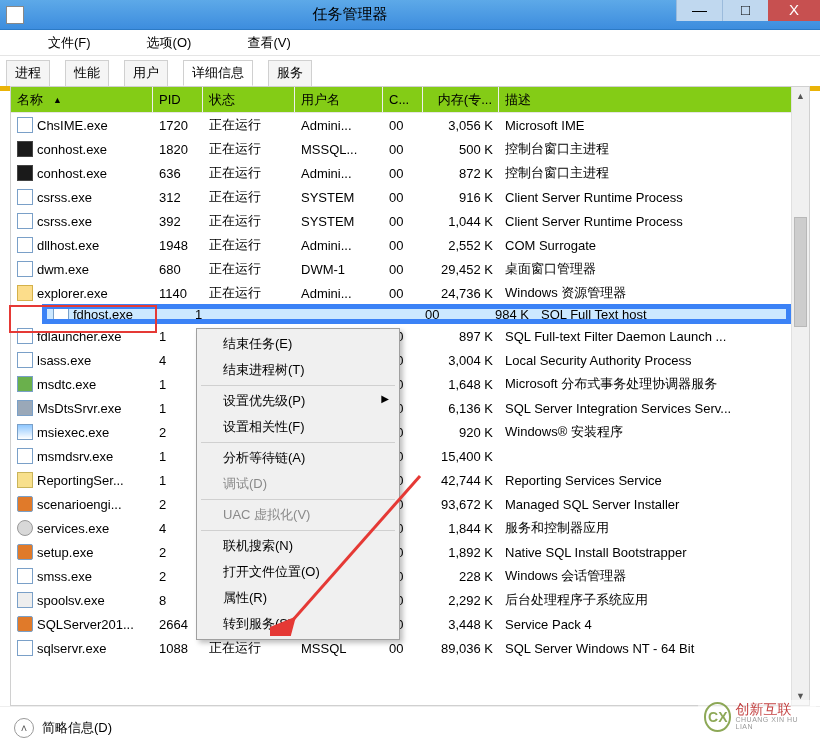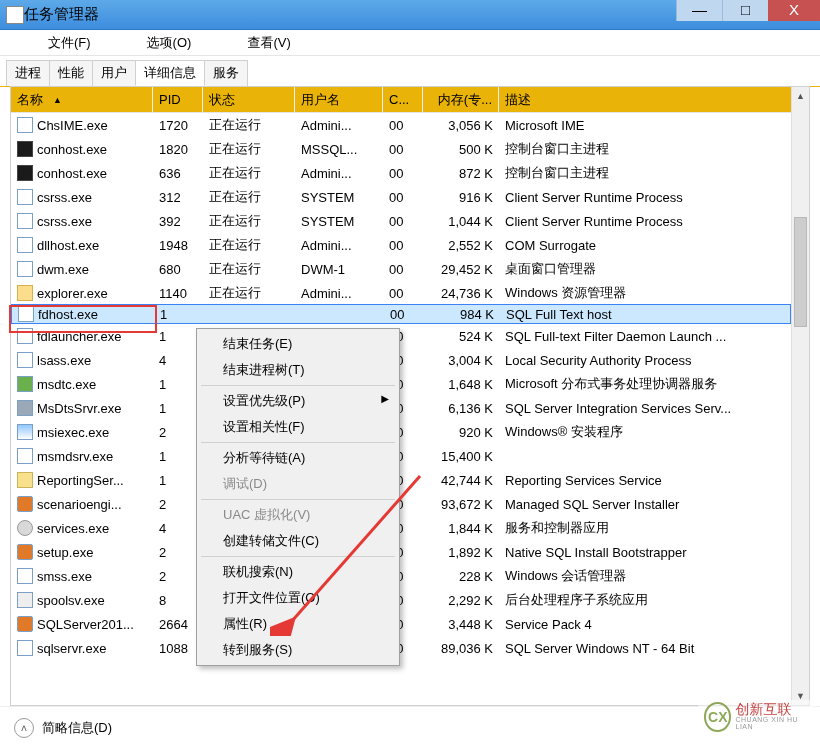--- a/index.html
+++ b/index.html
@@ -1,43 +1,43 @@
 <!DOCTYPE html>
 <html><head>
 <meta charset="utf-8">
 <style>
 * { margin: 0; padding: 0; box-sizing: border-box; font-family: "Microsoft YaHei", "Segoe UI", sans-serif; font-size: 13px; }
 body { background: #fff; width: 820px; height: 748px; position: relative; overflow: hidden; }
 .titlebar { height: 30px; background: linear-gradient(to bottom, #5da9e8, #3d8dde); display: flex; align-items: center; position: relative; border-bottom: 1px solid #2c7ac5; }
-.titlebar-title { flex: 1; text-align: left; color: #000; font-size: 15px; }
+.titlebar-title { flex: 1; text-align: center; color: #000; font-size: 15px; }
 .title-icon { width: 18px; height: 18px; margin-left: 6px; display:inline-block; background:#fff; border:1px solid #888; }
 .win-controls { display: flex; height: 100%; }
 .win-btn { width: 46px; height: 24px; display: flex; align-items: center; justify-content: center; color: #000; font-size: 15px; margin-top:-3px;}
 .win-btn.close { background: #c75050; color: #fff; width: 52px;}
 .win-btn.minmax { background: #c0d8ef; border-left:1px solid #9bbbdc; }
 .menubar { height: 26px; display: flex; align-items: center; padding: 0 6px; gap: 8px; border-bottom: 1px solid #e5e5e5; background:#fff; }
 .menu-item { padding: 2px 6px; cursor: default; margin-left: 36px; }
-.tabs { display: flex; border-bottom: 1px solid #eab308; padding: 4px 6px 0 6px; gap: 0; background:#fff; }
+.tabs { display: flex; border-bottom: 5px solid #eab308; padding: 4px 6px 0 6px; gap: 16px; background:#fff; }
 .tab { padding: 3px 8px; border: 1px solid #d0d0d0; border-bottom: none; background: #f5f5f5; margin-right: -1px; cursor: default; }
 .tab.active { background: #fff; border-bottom: 1px solid #fff; position: relative; z-index: 2; }
 .body-area { position:absolute; top:86px; bottom:42px; left:10px; right:10px; border:1px solid #d0d0d0; background:#fff; }
 .table-wrap { position:absolute; top:0; left:0; right:18px; bottom:0; overflow:hidden; }
-.headers { display:flex; height:26px; background:#eab308; border-bottom:1px solid #e5e5e5; align-items:center; }
+.headers { display:flex; height:26px; background:#84cc16; border-bottom:1px solid #e5e5e5; align-items:center; }
 .col { padding: 0 6px; overflow:hidden; white-space:nowrap; text-overflow:ellipsis; border-right:1px solid #eee; height:100%; display:flex; align-items:center; }
 .col-name { width:142px; }
 .col-pid { width:50px; }
 .col-state { width:92px; }
 .col-user { width:88px; }
 .col-cpu { width:40px; }
 .col-mem { width:76px; justify-content:flex-end; }
 .col-desc { flex:1; border-right:none; }
 .sort-arrow { font-size:9px; margin-left:10px; }
 .rows { position:absolute; top:26px; left:0; right:0; bottom:0; overflow:hidden; }
 .row { display:flex; height:24px; align-items:center; }
-.row.selected { background:#cce8ff; border:1px solid #3b82f6; height:20px; margin-top:-1px; }
+.row.selected { background:#cce8ff; border:5px solid #3b82f6; height:20px; margin-top:-1px;margin-left:31px; }
 .row .col { border-right:none; }
 .proc-icon { width:16px; height:16px; margin-right:4px; display:inline-block; border:1px solid #7aa0c8; background:#fff; }
 .proc-icon.console { background:#1a1a1a; border-color:#444; }
 .proc-icon.folder { background:#fcdd8b; border-color:#d4b14a; }
 .proc-icon.gear { background:#d8d8d8; border-radius:50%; border-color:#999; }
 .proc-icon.installer::after { content:""; }
 .proc-icon.installer { background:linear-gradient(#8ec7ff,#fff); }
 .proc-icon.db { background:#e07a2a; border-radius:2px; }
 .proc-icon.report { background:#f8e08c; border-color:#c9b45a; }
 .proc-icon.ms { background:#6ab04c; }
@@ -212,21 +212,21 @@
         </div>
         <div class="row">
           <div class="col col-name">
             <span class="proc-icon app"></span>
             <span>fdlauncher.exe</span>
           </div>
           <div class="col col-pid">1</div>
           <div class="col col-state"></div>
           <div class="col col-user"></div>
           <div class="col col-cpu">00</div>
-          <div class="col col-mem">524 K</div>
+          <div class="col col-mem">897 K</div>
           <div class="col col-desc">SQL Full-text Filter Daemon Launch ...</div>
         </div>
         <div class="row">
           <div class="col col-name">
             <span class="proc-icon app"></span>
             <span>lsass.exe</span>
           </div>
           <div class="col col-pid">4</div>
           <div class="col col-state"></div>
           <div class="col col-user"></div>
@@ -393,21 +393,20 @@
   <div class="cm-item">结束任务(E)</div>
   <div class="cm-item">结束进程树(T)</div>
   <div class="cm-sep"></div>
   <div class="cm-item"><span>设置优先级(P)</span><span class="cm-arrow">▶</span></div>
   <div class="cm-item">设置相关性(F)</div>
   <div class="cm-sep"></div>
   <div class="cm-item">分析等待链(A)</div>
   <div class="cm-item disabled">调试(D)</div>
   <div class="cm-sep"></div>
   <div class="cm-item disabled">UAC 虚拟化(V)</div>
-  <div class="cm-item">创建转储文件(C)</div>
   <div class="cm-sep"></div>
   <div class="cm-item">联机搜索(N)</div>
   <div class="cm-item">打开文件位置(O)</div>
   <div class="cm-item">属性(R)</div>
   <div class="cm-item">转到服务(S)</div>
 </div>
 
 <svg class="arrow-annotation" style="left:270px; top:466px;" width="160" height="170">
   <defs>
       <marker id="ah" markerWidth="12" markerHeight="12" refX="2" refY="6" orient="auto">

